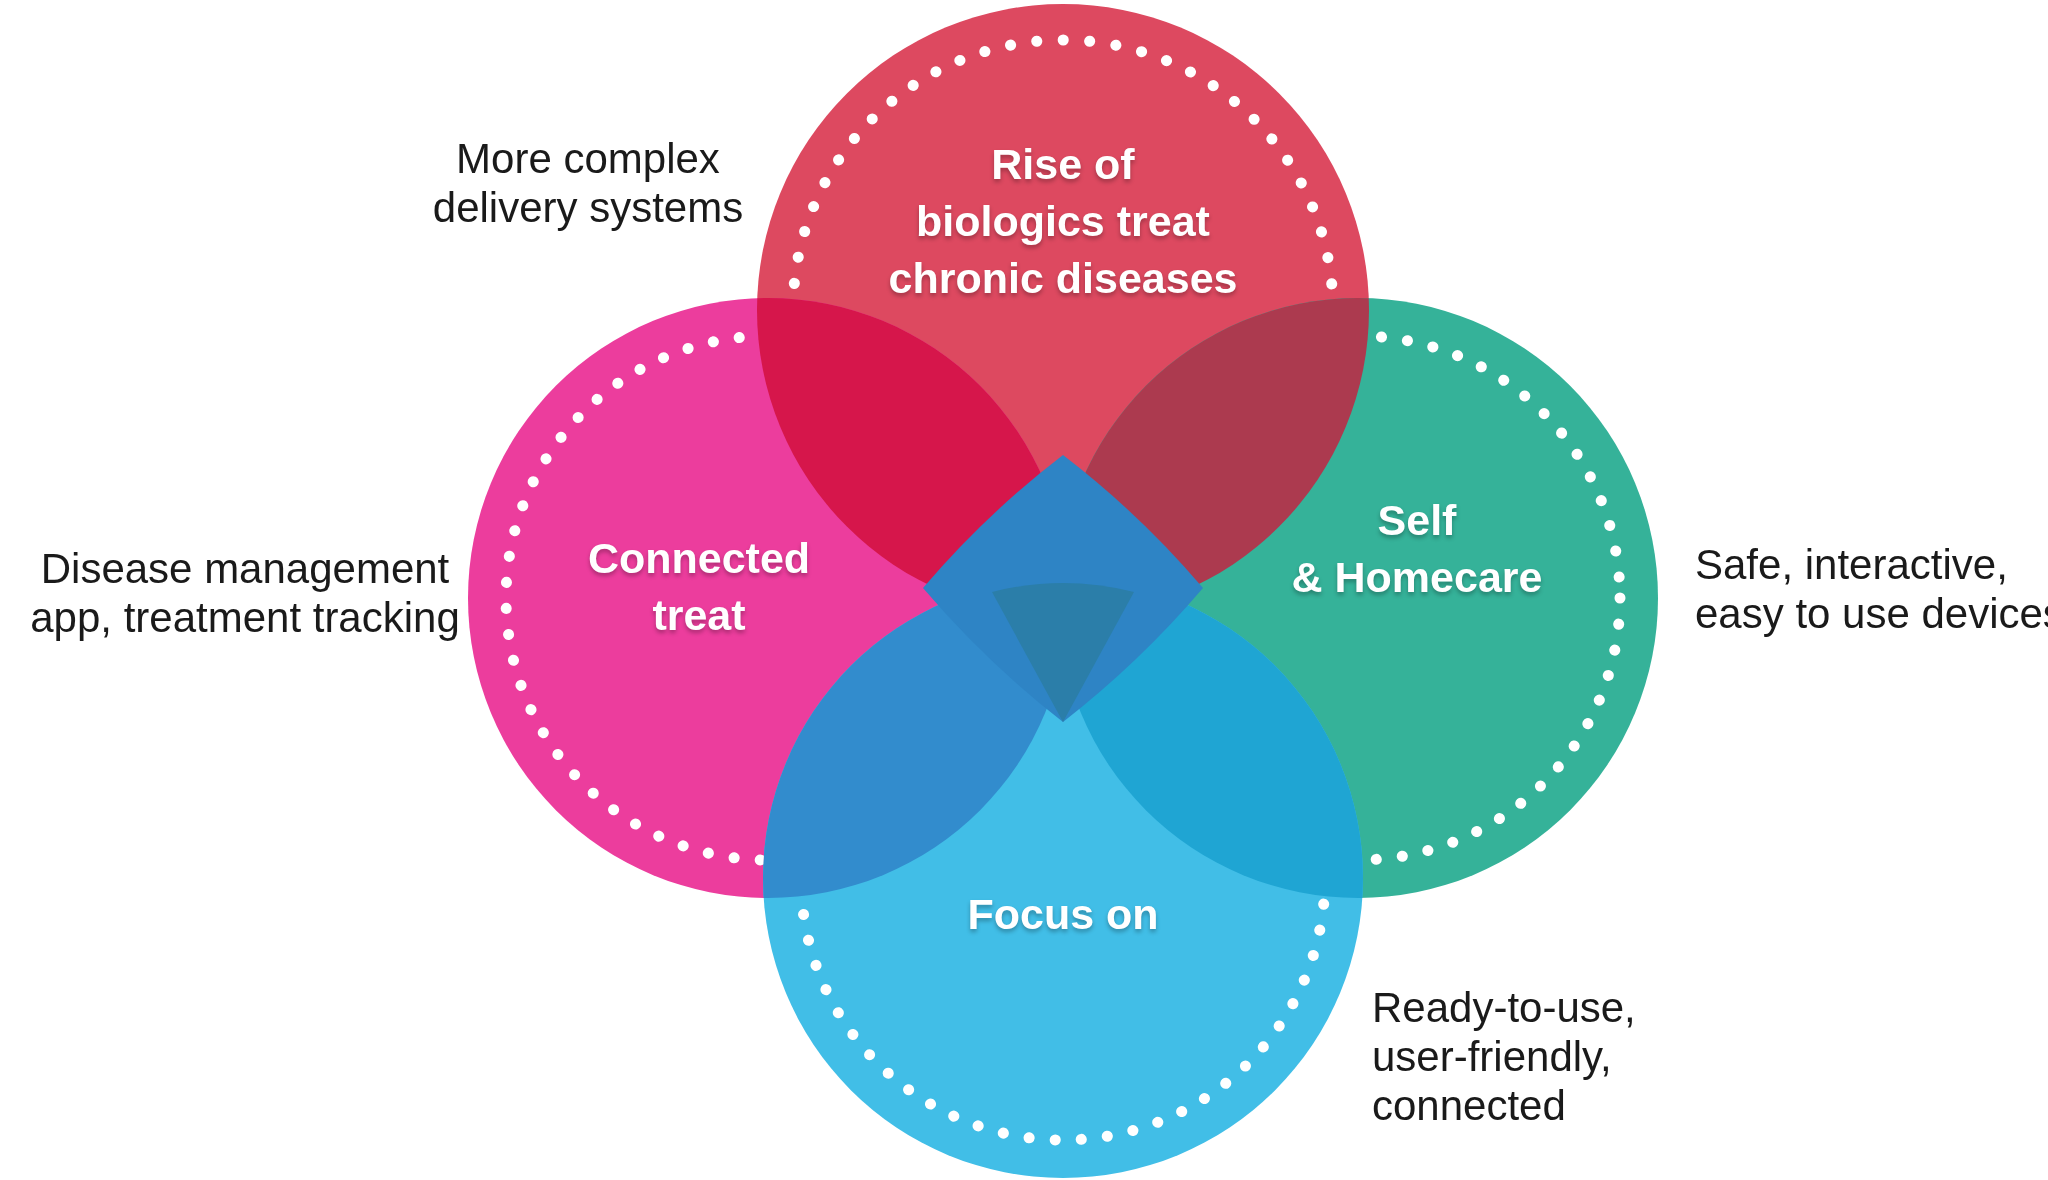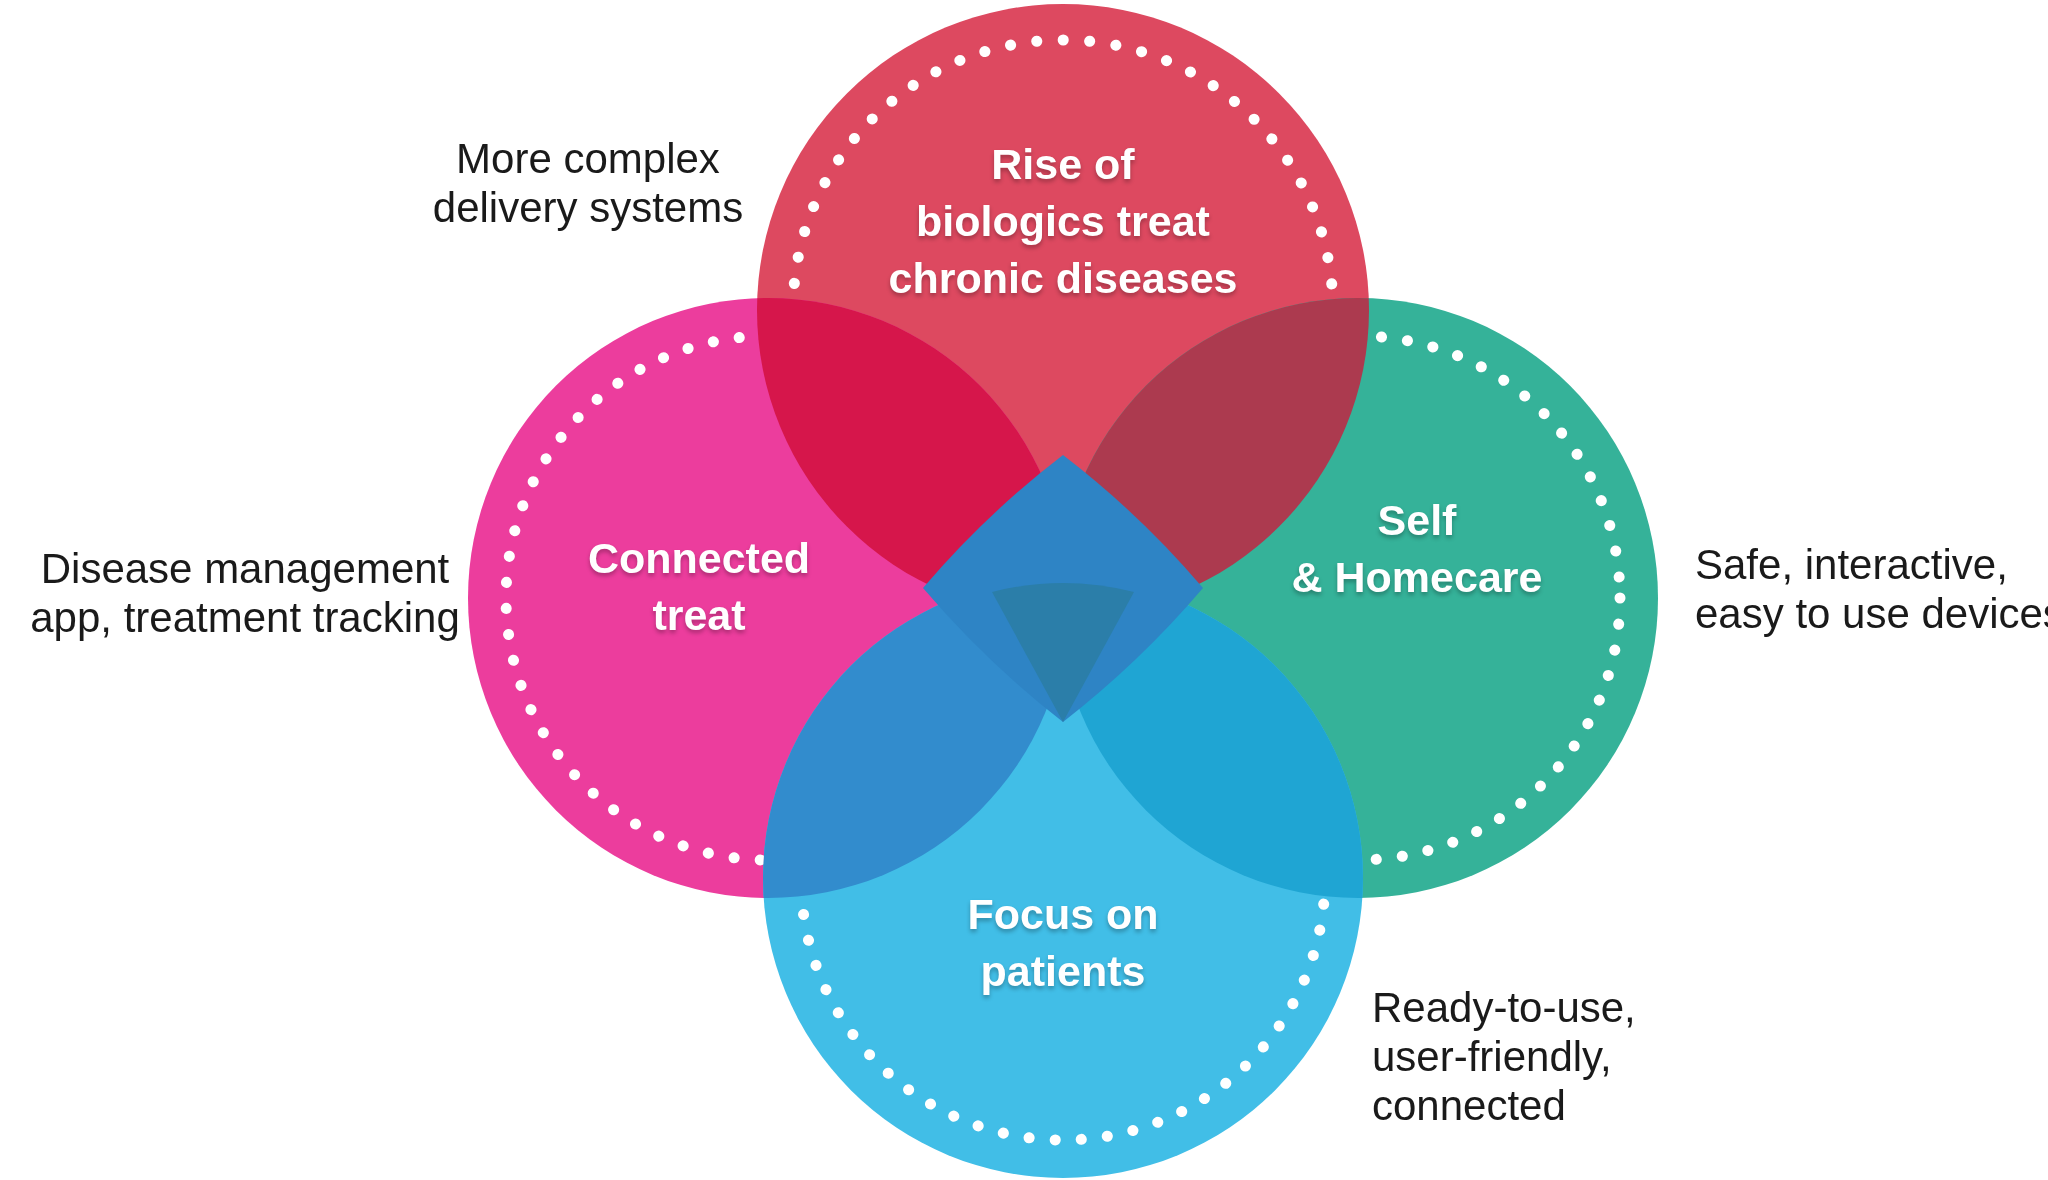--- a/index.html
+++ b/index.html
@@ -106,21 +106,20 @@
     <span>treat</span>
   </div>
 
   <div class="label circle-label" style="left:1417px; top:492px;">
     <span>Self</span>
     <span>&amp; Homecare</span>
   </div>
 
   <div class="label circle-label" style="left:1063px; top:886px;">
     <span>Focus on</span>
-    <span>patients</span>
   </div>
 
   <div class="label annotation centered" style="left:588px; top:98px;margin-top:36px;">
     <span>More complex</span>
     <span>delivery systems</span>
   </div>
 
   <div class="label annotation centered" style="left:245px; top:544px;">
     <span>Disease management</span>
     <span>app, treatment tracking</span>

